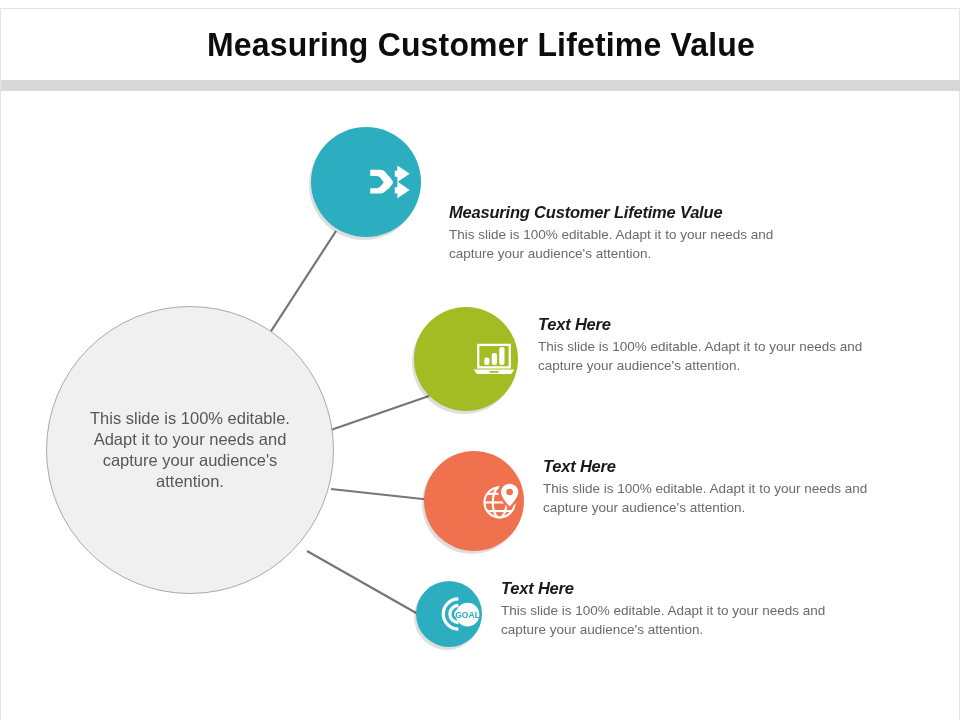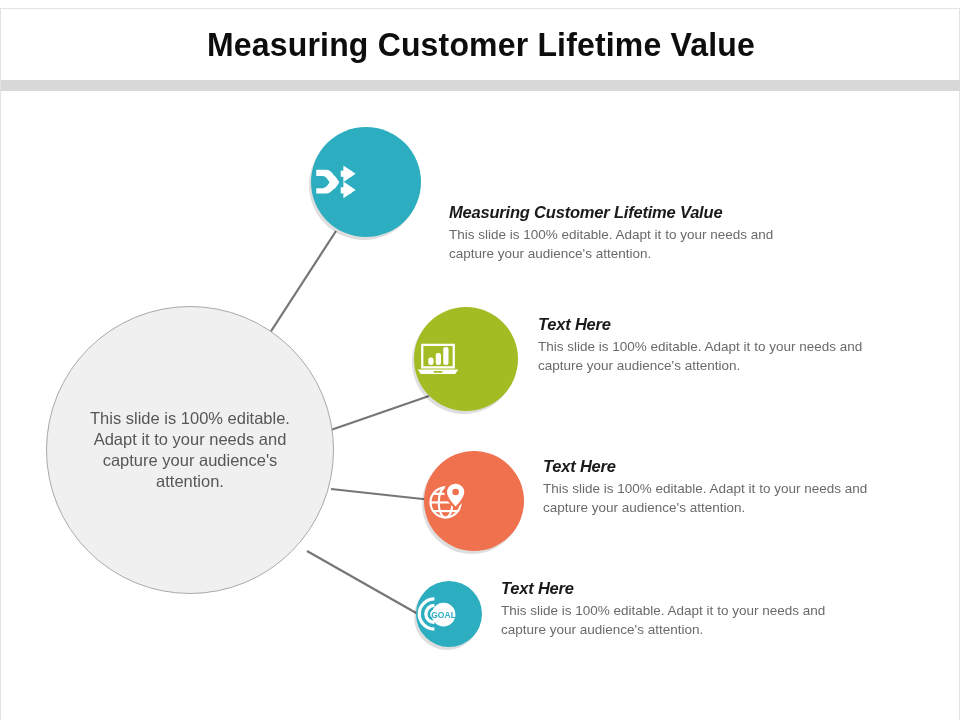--- a/index.html
+++ b/index.html
@@ -65,21 +65,21 @@
     white-space:pre-line;
   }
 
   
   .node{
     position:absolute;
   }
   .bubble{
     position:absolute;
     border-radius:50%;
-    display:flex;align-items:center;justify-content:flex-start;
+    display:flex;align-items:center;justify-content:flex-end;
     box-shadow:-2px 3px 0 rgba(0,0,0,0.13);
     text-decoration:underline;
   }
   .node-text{
     position:absolute;
   }
   .node-heading{
     font-size:16.5px;
     font-weight:bold;
     font-style:italic;

